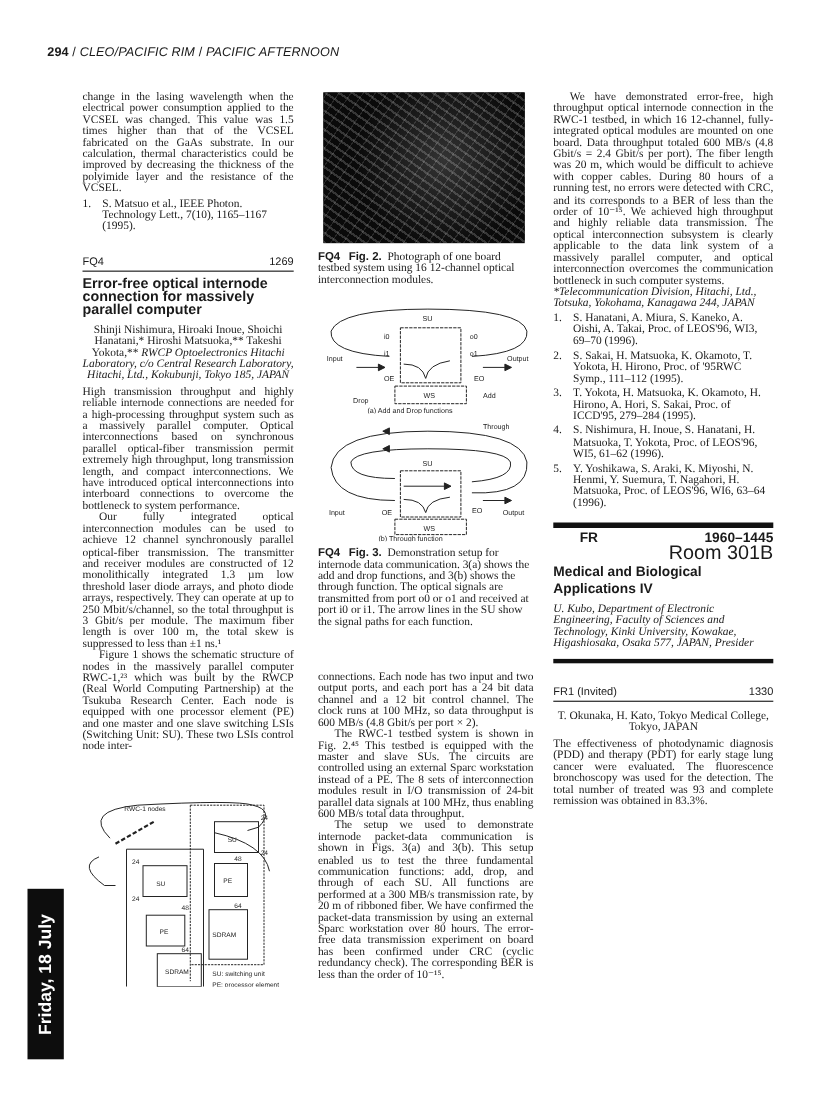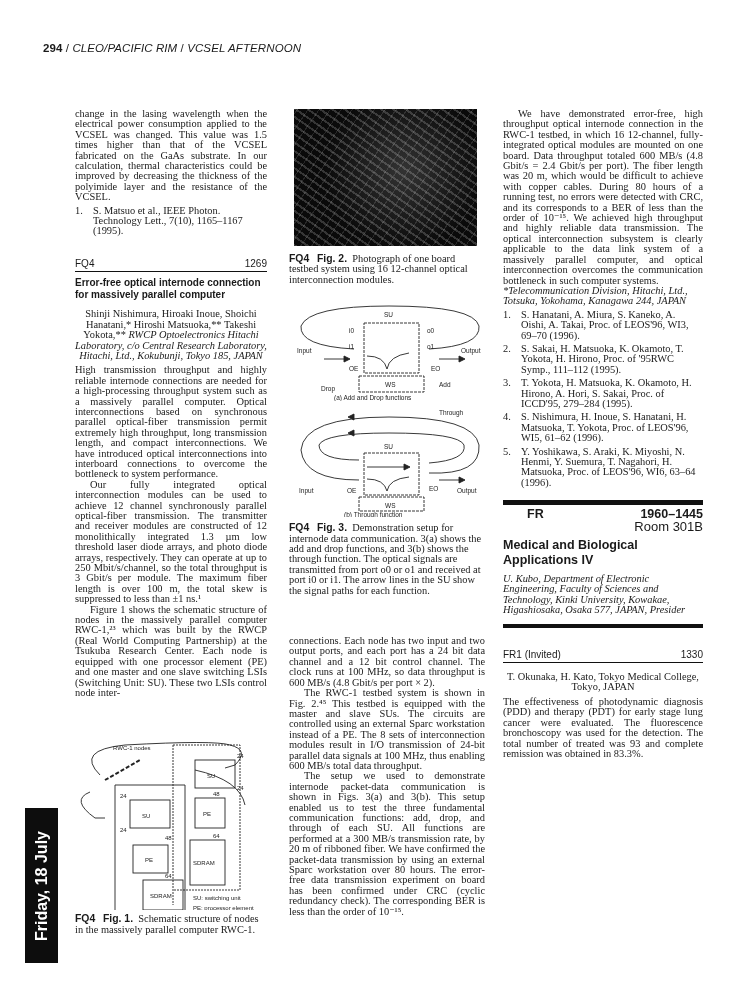--- a/index.html
+++ b/index.html
@@ -2,59 +2,59 @@
 <html><head>
 <meta charset="utf-8">
 <style>
   html, body { margin: 0; padding: 0; background: #fff; }
   body { width: 755px; height: 1000px; position: relative; overflow: hidden;
          font-family: "Liberation Serif", "DejaVu Serif", serif; color: #1a1a1a; }
   .runhead { position: absolute; left: 43px; top: 42px; font-family: "Liberation Sans", sans-serif;
              font-size: 11.5px; letter-spacing: 0.1px; }
   .runhead b { font-weight: bold; }
   .runhead i { font-style: italic; }
-  .col { position: absolute; font-size: 10.4px; line-height: 10.4px; text-align: justify; margin-top: 25px; }
+  .col { position: absolute; font-size: 10.4px; line-height: 10.4px; text-align: justify; }
   .col p { margin: 0; }
   .col p.ind { text-indent: 15px; }
   #col1 { left: 75px; top: 84px; width: 192px; }
   #col2 { left: 289px; top: 84px; width: 196px; }
   #col3 { left: 503px; top: 84px; width: 200px; }
   .ref { display: flex; margin-top: 3px; text-align: left; }
   .ref .n { width: 18px; flex: none; }
   .ref .t { flex: 1; }
   .sessionbar { display: flex; justify-content: space-between; font-family: "Liberation Sans", sans-serif;
                 font-size: 10px; border-bottom: 1.4px solid #111; padding-bottom: 2px; margin-top: 10px; }
-  .title { font-family: "Liberation Sans", sans-serif; font-weight: bold; font-size: 10px; line-height: 11.5px;
+  .title { font-family: "Liberation Sans", sans-serif; font-weight: bold; font-size: 13px; line-height: 11.5px;
            margin-top: 5px; text-align: left; }
   .authors { margin-top: 9px; text-align: center; }
   .authors i { font-style: italic; }
   .affil { font-style: italic; text-align: left; }
   .fig-photo { width: 183px; height: 137px; margin-left: 5px; background: #111;
                background-image:
                  repeating-linear-gradient(35deg, rgba(255,255,255,0.18) 0 2px, transparent 2px 7px),
                  repeating-linear-gradient(-55deg, rgba(255,255,255,0.12) 0 1px, transparent 1px 9px),
                  radial-gradient(circle at 60% 45%, #333 0, #0a0a0a 60%); }
   .caption { font-size: 10.4px; line-height: 10.4px; text-align: left; margin-top: 8px; }
   .caption b { font-family: "Liberation Sans", sans-serif; font-weight: bold; }
   .fr-bar { height: 5px; background: #111; margin-top: 12px; }
   .fr-head { display: flex; justify-content: space-between; font-family: "Liberation Sans", sans-serif;
              font-weight: bold; font-size: 12.5px; margin-top: 4px; padding-left: 24px; }
-  .fr-room { text-align: right; font-family: "Liberation Sans", sans-serif; font-size: 13px; margin-top: 2px; }
+  .fr-room { text-align: right; font-family: "Liberation Sans", sans-serif; font-size: 18px; margin-top: 2px; }
   .fr-title { font-family: "Liberation Sans", sans-serif; font-weight: bold; font-size: 12.5px; line-height: 15px; margin-top: 6px; text-align: left; }
   .fr-affil { font-style: italic; margin-top: 6px; text-align: left; }
   .sidetab { position: absolute; left: 25px; top: 808px; width: 33px; height: 155px; background: #0d0d0d; }
   .sidetab span { position: absolute; left: 50%; top: 50%; transform: translate(-50%,-50%) rotate(-90deg);
                   white-space: nowrap; color: #fff; font-family: "Liberation Sans", sans-serif; font-weight: bold; font-size: 16px; }
   svg text { font-family: "Liberation Sans", sans-serif; }
 </style>
 </head>
 <body>
 
 <div class="runhead">
-  <b>294</b><span> / </span><i>CLEO/PACIFIC RIM</i><span> / </span><i>VCSEL AFTERNOON</i>
+  <b>294</b><span> / </span><i>CLEO/PACIFIC RIM</i><span> / </span><i>PACIFIC AFTERNOON</i>
 </div>
 
 <div class="sidetab">
   <span>Friday, 18 July</span>
 </div>
 
 <div class="col" id="col1">
   <p>change in the lasing wavelength when the electrical power consumption applied to the VCSEL was changed. This value was 1.5 times higher than that of the VCSEL fabricated on the GaAs substrate. In our calculation, thermal characteristics could be improved by decreasing the thickness of the polyimide layer and the resistance of the VCSEL.</p>
   <div class="ref">
     <span class="n">1.</span>
@@ -102,23 +102,20 @@
       <text x="55" y="58">24</text>
       <text x="55" y="92">24</text>
       <text x="148" y="56">48</text>
       <text x="100" y="100">48</text>
       <text x="148" y="98">64</text>
       <text x="100" y="138">64</text>
       <text x="128" y="160">SU: switching unit</text>
       <text x="128" y="170">PE: processor element</text>
     </g>
   </svg>
-  <div class="caption" style="margin-top:4px">
-    <b>FQ4</b>&nbsp;&nbsp;&nbsp;<b>Fig. 1.</b>&nbsp;&nbsp;<span>Schematic structure of nodes in the massively parallel computer RWC-1.</span>
-  </div>
 </div>
 
 <div class="col" id="col2">
   <div class="fig-photo"></div>
   <div class="caption">
     <b>FQ4</b>&nbsp;&nbsp;&nbsp;<b>Fig. 2.</b>&nbsp;&nbsp;<span>Photograph of one board testbed system using 16 12-channel optical interconnection modules.</span>
   </div>
 
   <svg width="196" height="100" viewBox="0 0 196 100" style="display:block;margin-top:16px">
     <g fill="none" stroke="#222" stroke-width="0.9">

